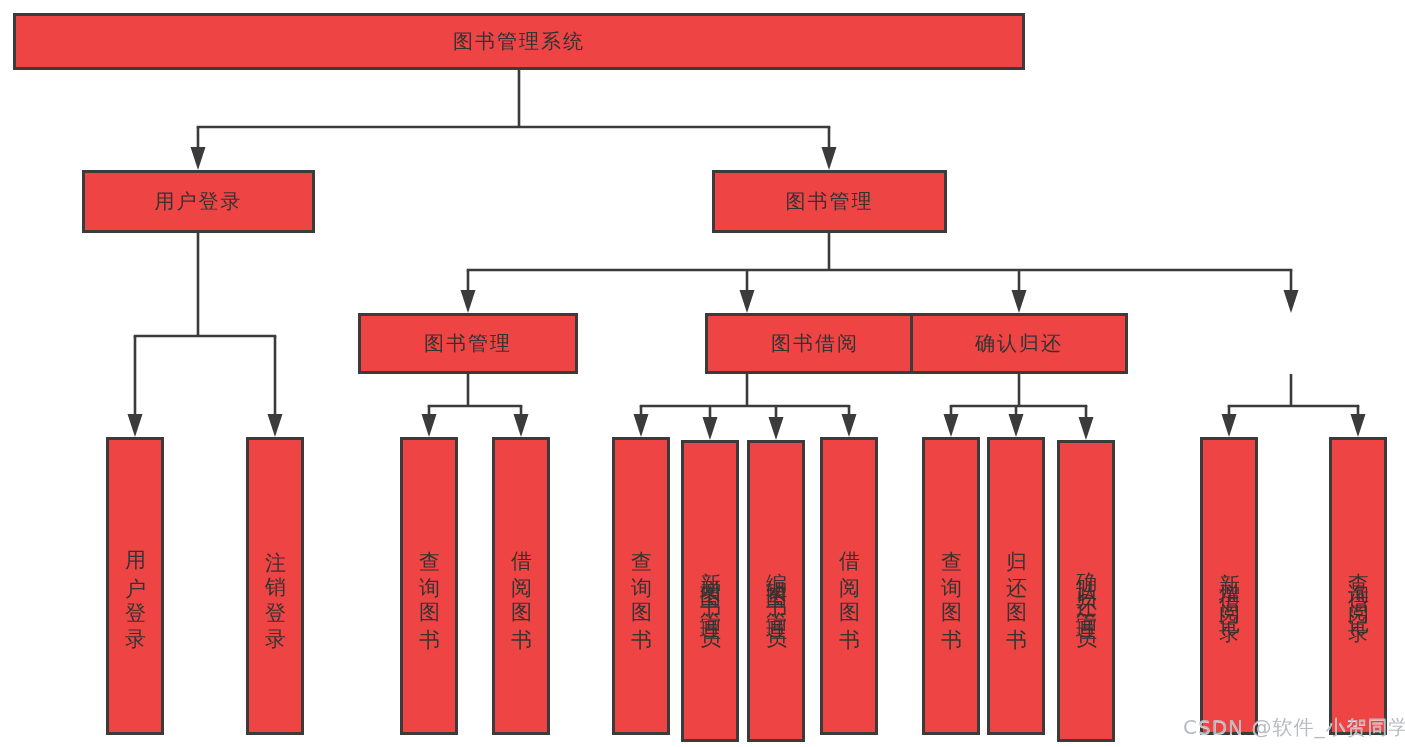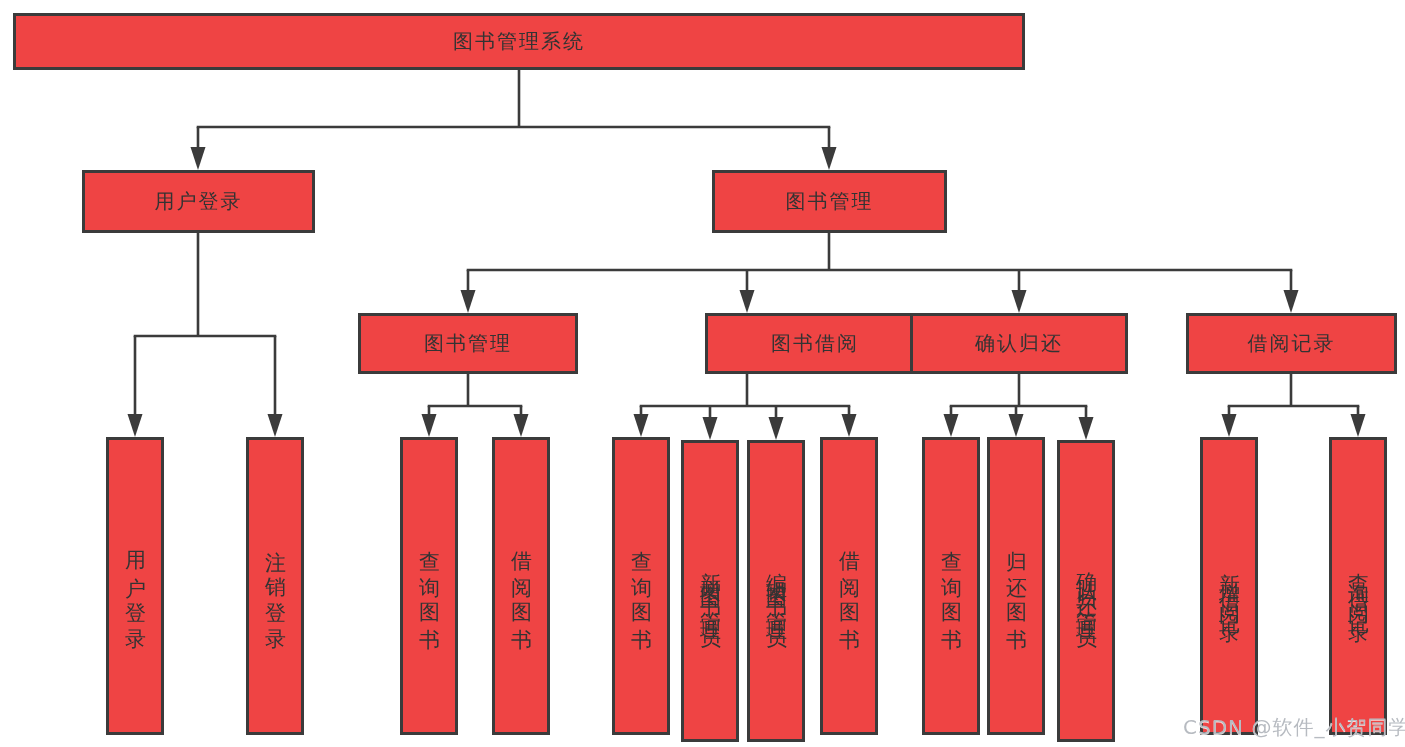--- a/index.html
+++ b/index.html
@@ -122,23 +122,20 @@
 
   <div class="box h" style="left:358px;top:313px;width:220px;height:61px;">
     <span>图书管理</span>
   </div>
   <div class="box h" style="left:661px;top:313px;width:220px;height:61px;margin-left:44px;">
     <span>图书借阅</span>
   </div>
   <div class="box h" style="left:910px;top:313px;width:218px;height:61px;">
     <span>确认归还</span>
   </div>
-  <div class="box h" style="left:1186px;top:313px;width:211px;height:61px;">
-    <span>借阅记录</span>
-  </div>
 
   <div class="box v s4" style="left:106px;top:437px;width:58px;height:298px;">
     <span>用户登录</span>
   </div>
   <div class="box v s4" style="left:246px;top:437px;width:58px;height:298px;">
     <span>注销登录</span>
   </div>
 
   <div class="box v s4" style="left:400px;top:437px;width:58px;height:298px;">
     <span>查询图书</span>

